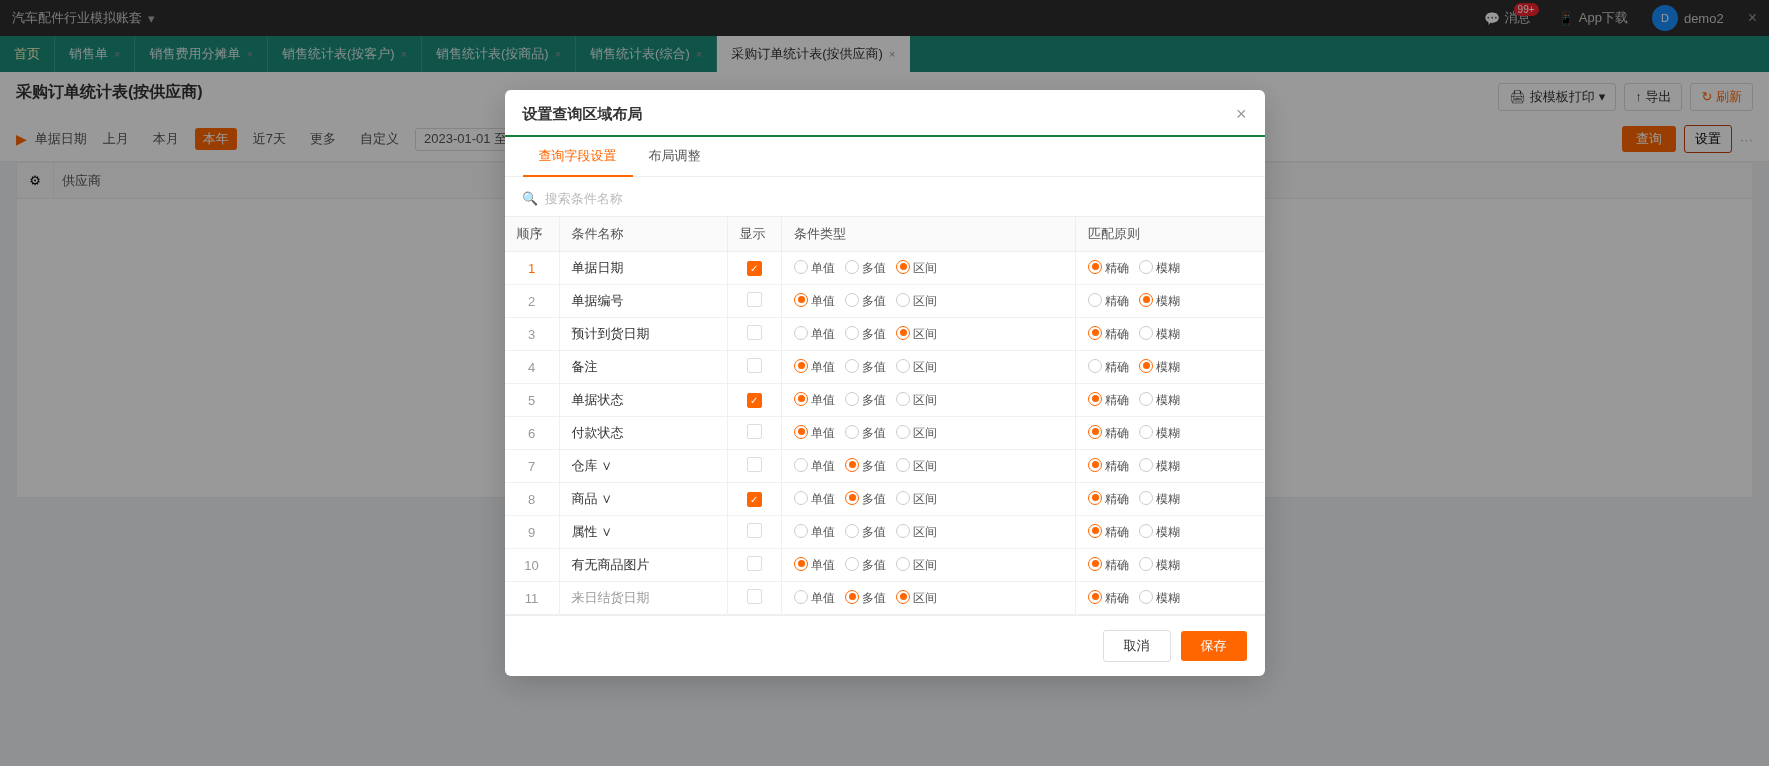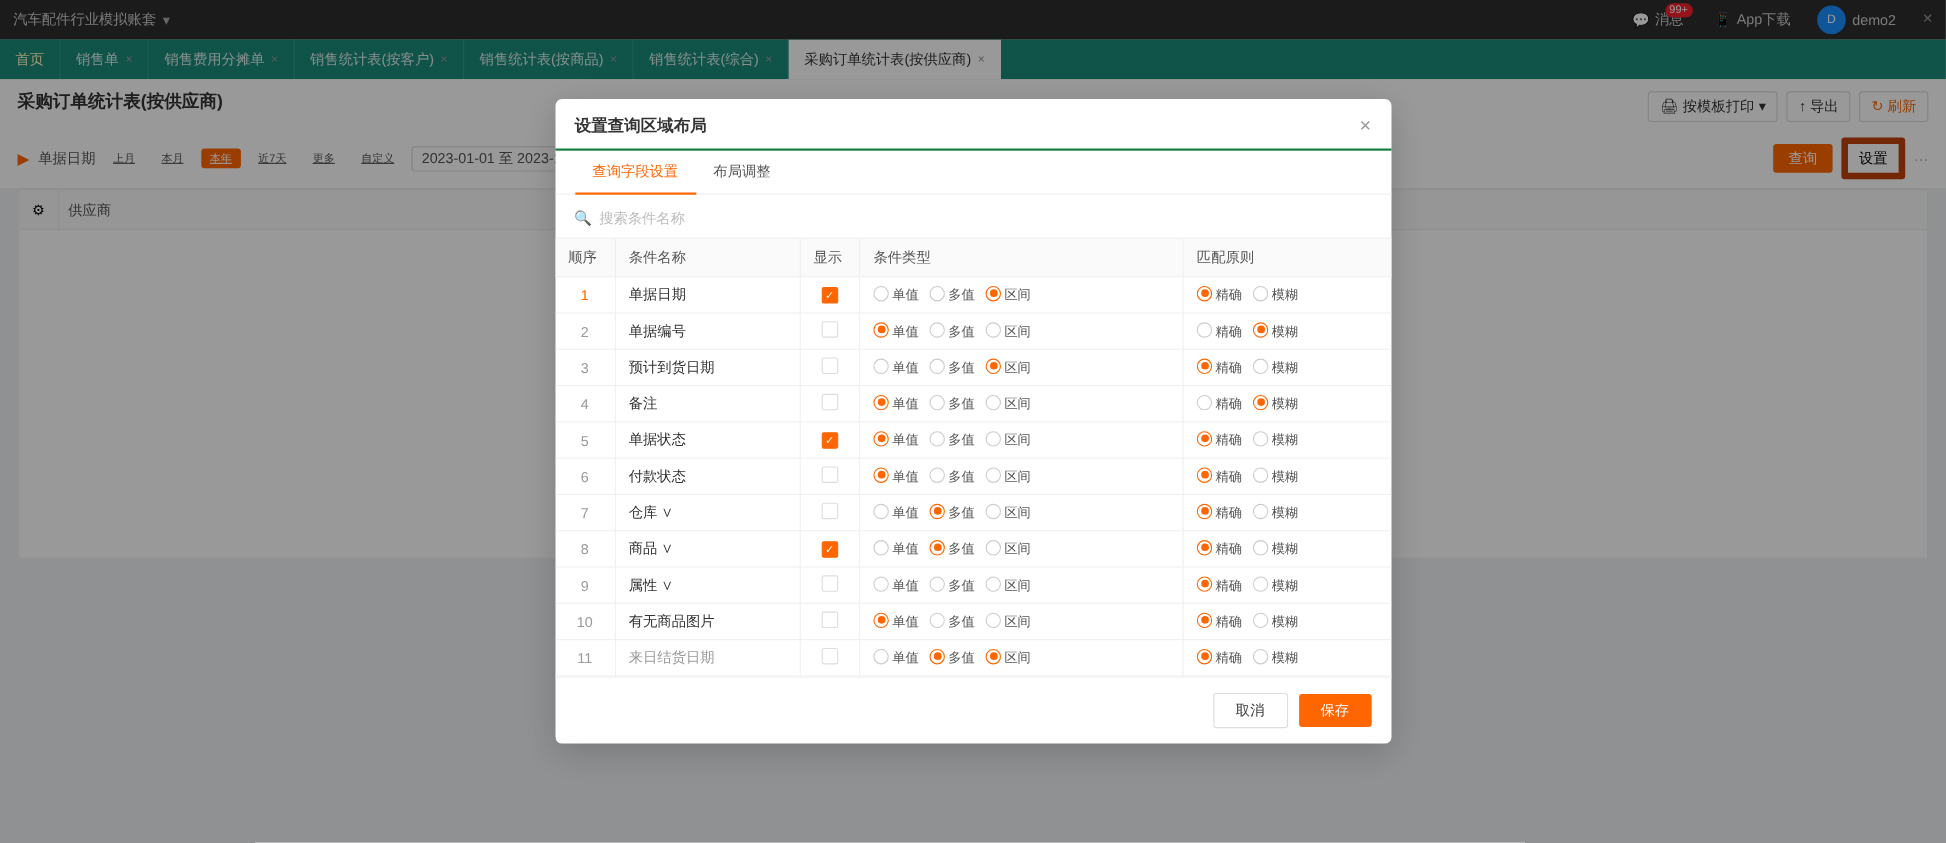--- a/index.html
+++ b/index.html
@@ -47,32 +47,32 @@
       background: #fff;
       color: #333;
     }
     .tab-item .tab-close { font-size: 11px; color: #999; cursor: pointer; }
     .tab-item.home { background: #1a8a7a; color: #fef9c3; }
     .page-title { font-size: 16px; font-weight: bold; color: #333; margin-bottom: 8px; }
     .btn-template { background: #fff; border: 1px solid #ddd; border-radius: 3px; padding: 4px 10px; font-size: 13px; cursor: pointer; display: flex; align-items: center; gap: 4px; color: #333; }
     .btn-export { background: #fff; border: 1px solid #ddd; border-radius: 3px; padding: 4px 10px; font-size: 13px; cursor: pointer; color: #333; }
     .btn-refresh { background: #fff; border: 1px solid #ddd; border-radius: 3px; padding: 4px 10px; font-size: 13px; cursor: pointer; color: #f60; }
     .btn-query { background: #f60; border: none; border-radius: 3px; padding: 4px 14px; font-size: 13px; cursor: pointer; color: #fff; }
-    .btn-settings { background: #fff; border: 6px solid #c2410c; border-radius: 3px; padding: 4px 10px; font-size: 13px; cursor: pointer; }
+    .btn-settings { background: #fff; border: 1px solid #c2410c; border-radius: 3px; padding: 4px 10px; font-size: 13px; cursor: pointer; }
 
     
     .filter-bar {
       display: flex;
       align-items: center;
       gap: 8px;
       padding: 8px 0;
       flex-wrap: wrap;
     }
     .filter-label { font-size: 13px; color: #555; }
-    .date-btn { padding: 2px 8px; border: none; background: none; cursor: pointer; font-size: 10px; color: #555; text-decoration: underline; }
+    .date-btn { padding: 2px 8px; border: none; background: none; cursor: pointer; font-size: 13px; color: #555; }
     .date-btn.active { background: #f60; color: #fff; border-radius: 3px; }
     .date-range-input { border: 1px solid #ddd; border-radius: 3px; padding: 3px 8px; font-size: 13px; color: #555; }
     .table-head {
       display: flex;
       align-items: center;
       background: #fafafa;
       border: 1px solid #eee;
       border-bottom: none;
       height: 36px;
     }

